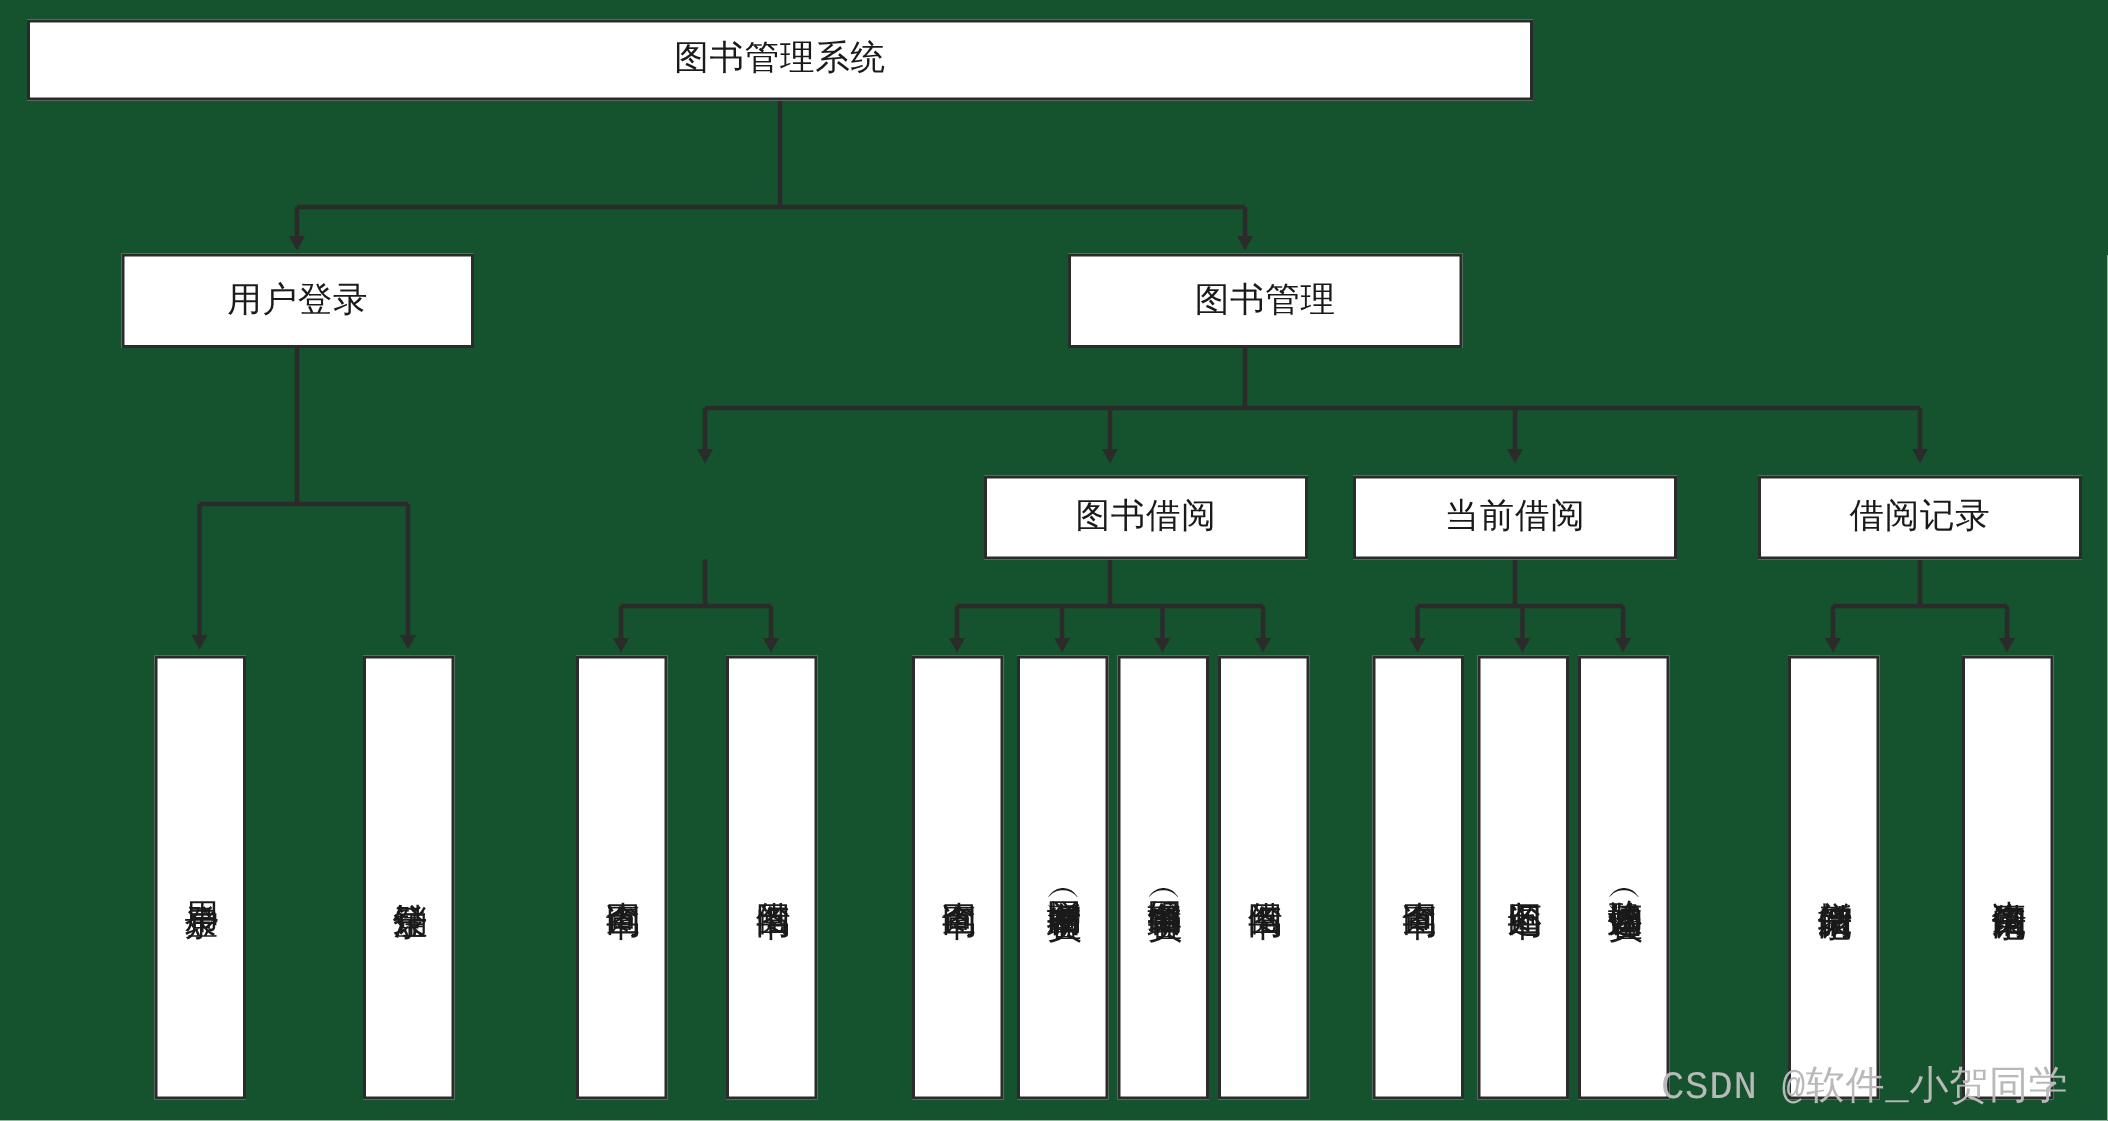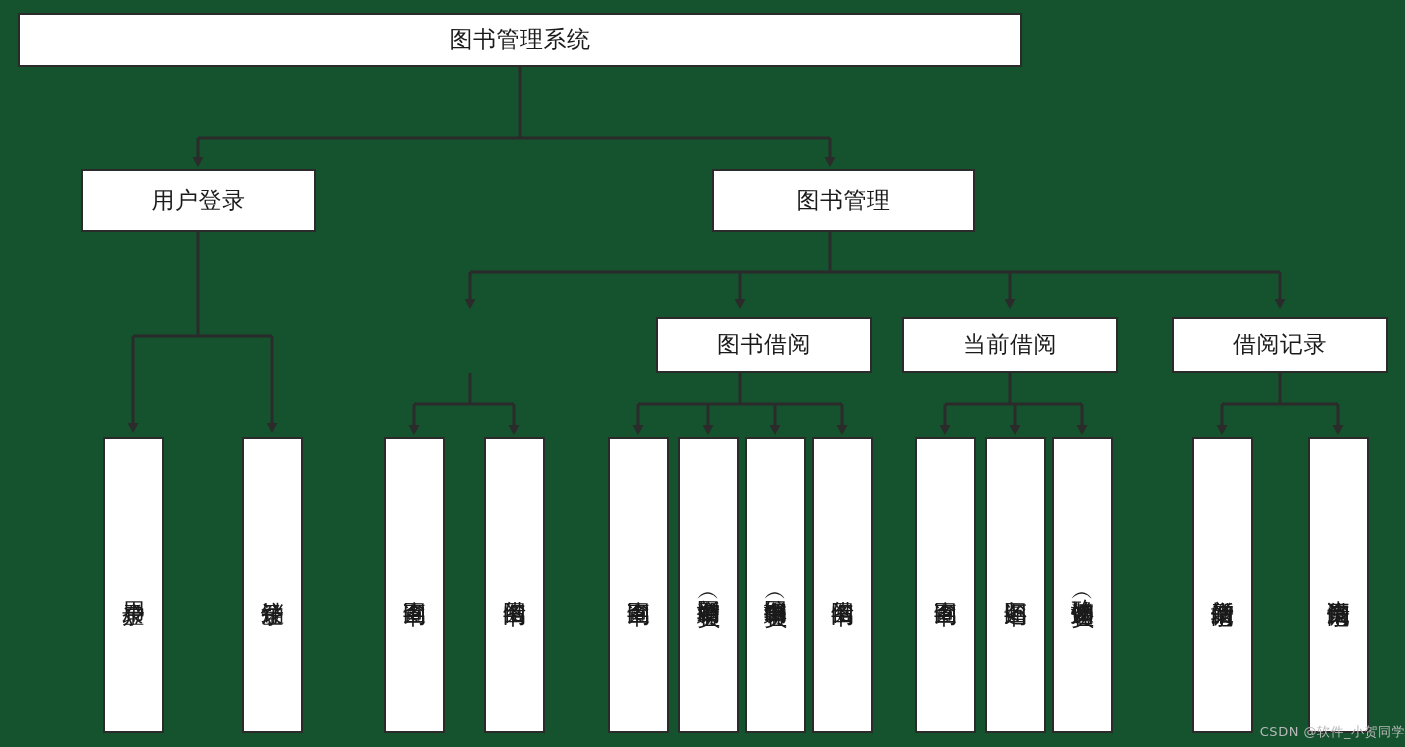--- a/index.html
+++ b/index.html
@@ -50,26 +50,27 @@
   svg.edges {
     position: absolute;
     left: 0;
     top: 0;
     width: 1405px;
     height: 747px;
     pointer-events: none;
   }
   .watermark {
     position: absolute;
-    right: 0;
+    right: 26px;
     bottom: 6px;
-    font-size: 13px;
+    font-size: 26px;
     color: #b9b9b9;
     letter-spacing: 0.5px;
     white-space: nowrap;
+    font-family: Liberation Mono, monospace;
   }
 </style>
 </head>
 <body>
 
 <div id="canvas">
 
   <svg class="edges" viewBox="0 0 1405 747" xmlns="http://www.w3.org/2000/svg">
     <defs>
       <marker id="arrow" markerWidth="10" markerHeight="11" refX="1" refY="5.5" orient="auto" markerUnits="userSpaceOnUse">

